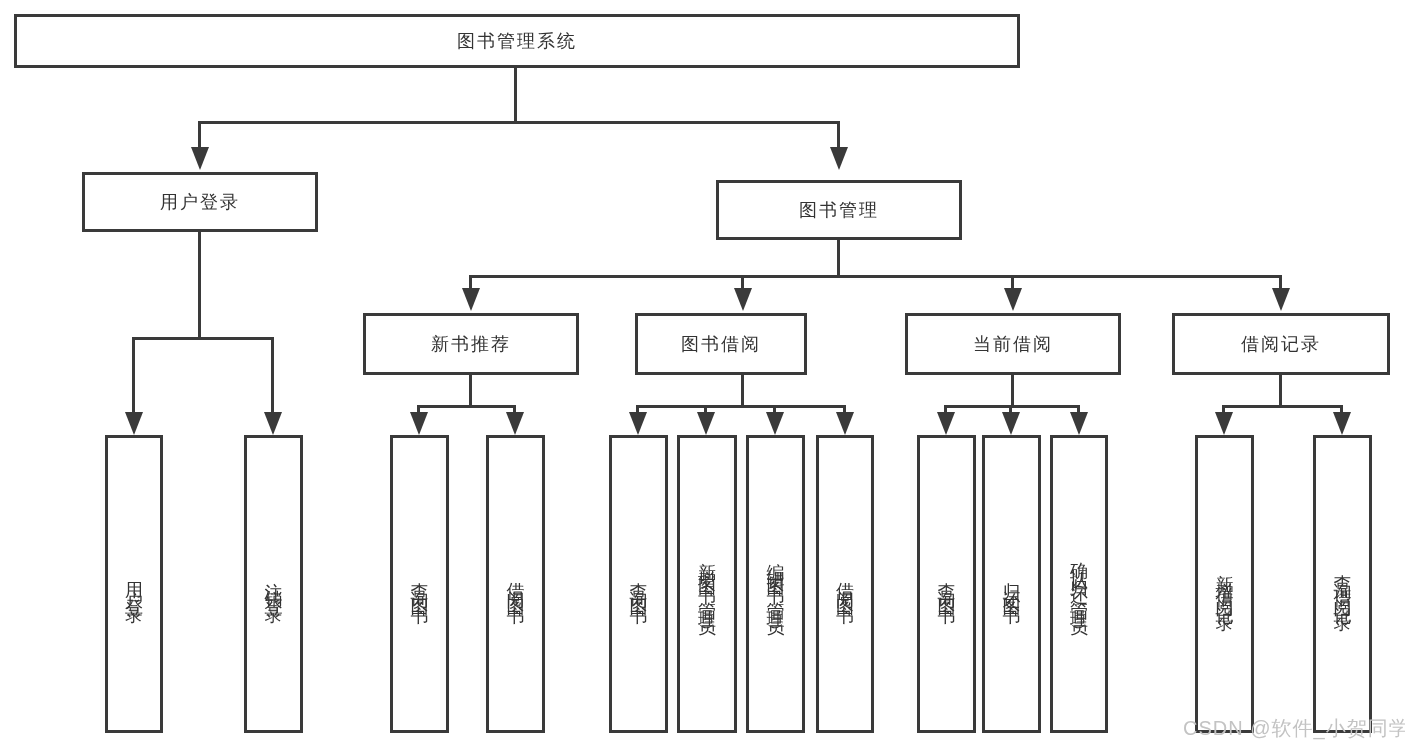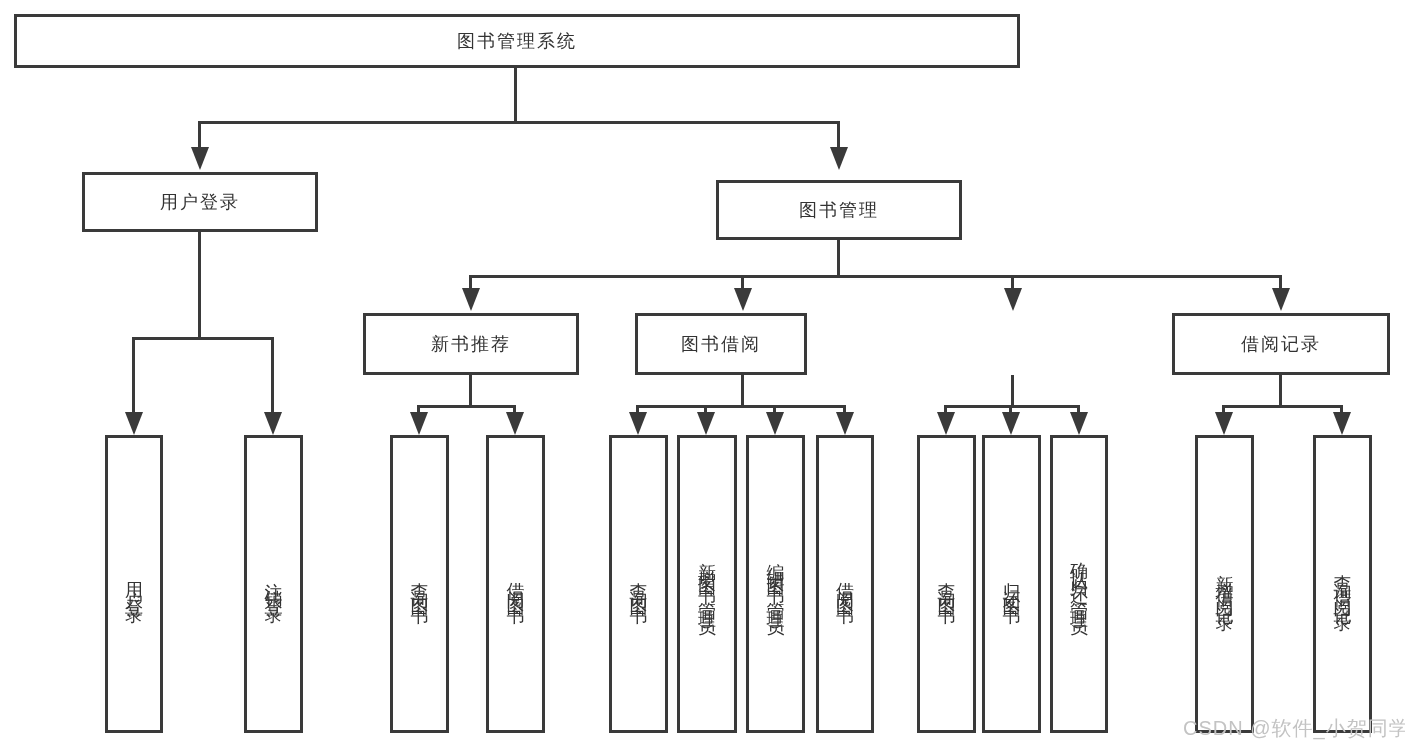--- a/index.html
+++ b/index.html
@@ -109,20 +109,23 @@
   <div class="drop" style="left:741px;top:275px;height:13px"></div>
   <div class="drop" style="left:1011px;top:275px;height:13px"></div>
   <div class="drop" style="left:1279px;top:275px;height:13px"></div>
 
   <div class="node" style="left:363px;top:313px;width:216px;height:62px">
     <span class="lbl">新书推荐</span>
   </div>
   <div class="node" style="left:635px;top:313px;width:172px;height:62px">
     <span class="lbl">图书借阅</span>
   </div>
+  <div class="node" style="left:905px;top:313px;width:216px;height:62px">
+    <span class="lbl">当前借阅</span>
+  </div>
   <div class="node" style="left:1172px;top:313px;width:218px;height:62px">
     <span class="lbl">借阅记录</span>
   </div>
 
   <div class="vline" style="left:469px;top:375px;height:33px"></div>
   <div class="hline" style="left:417px;top:405px;width:99px"></div>
   <div class="drop" style="left:417px;top:405px;height:7px"></div>
   <div class="drop" style="left:513px;top:405px;height:7px"></div>
 
   <div class="vline" style="left:741px;top:375px;height:33px"></div>

